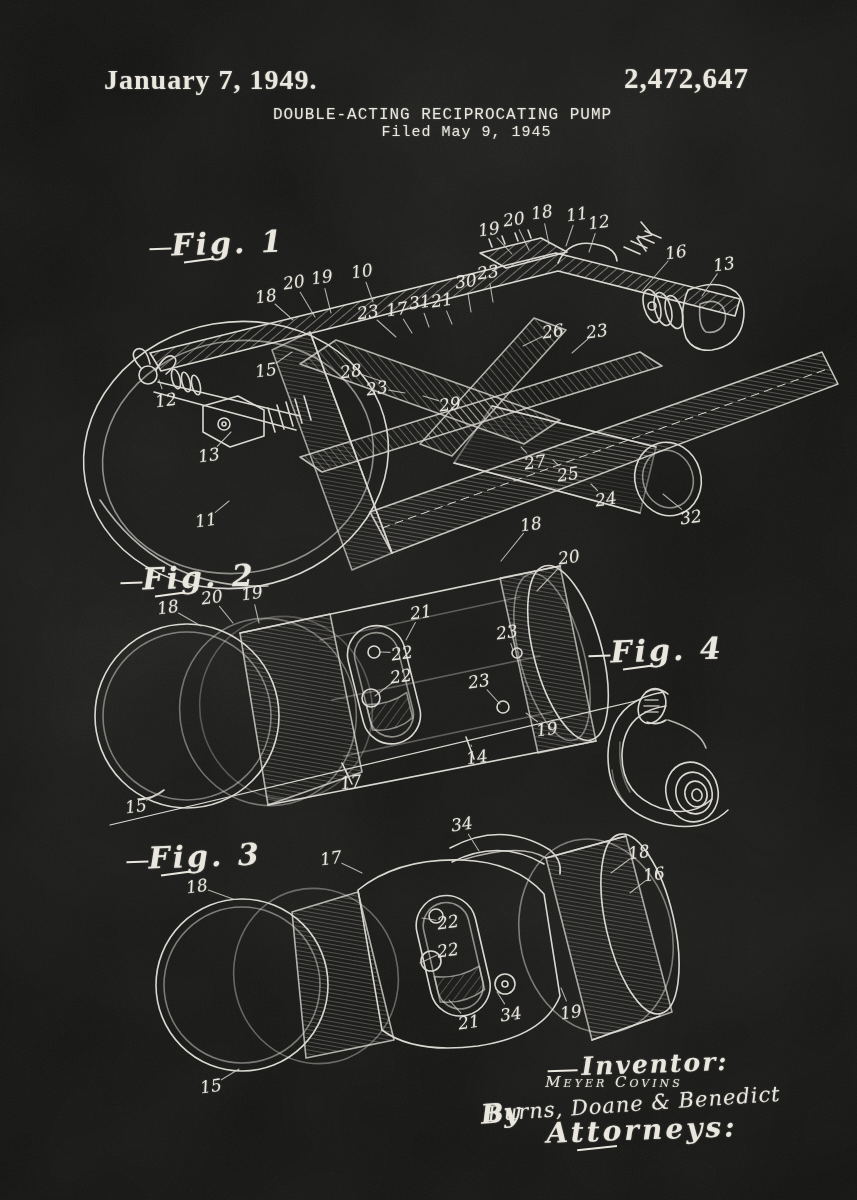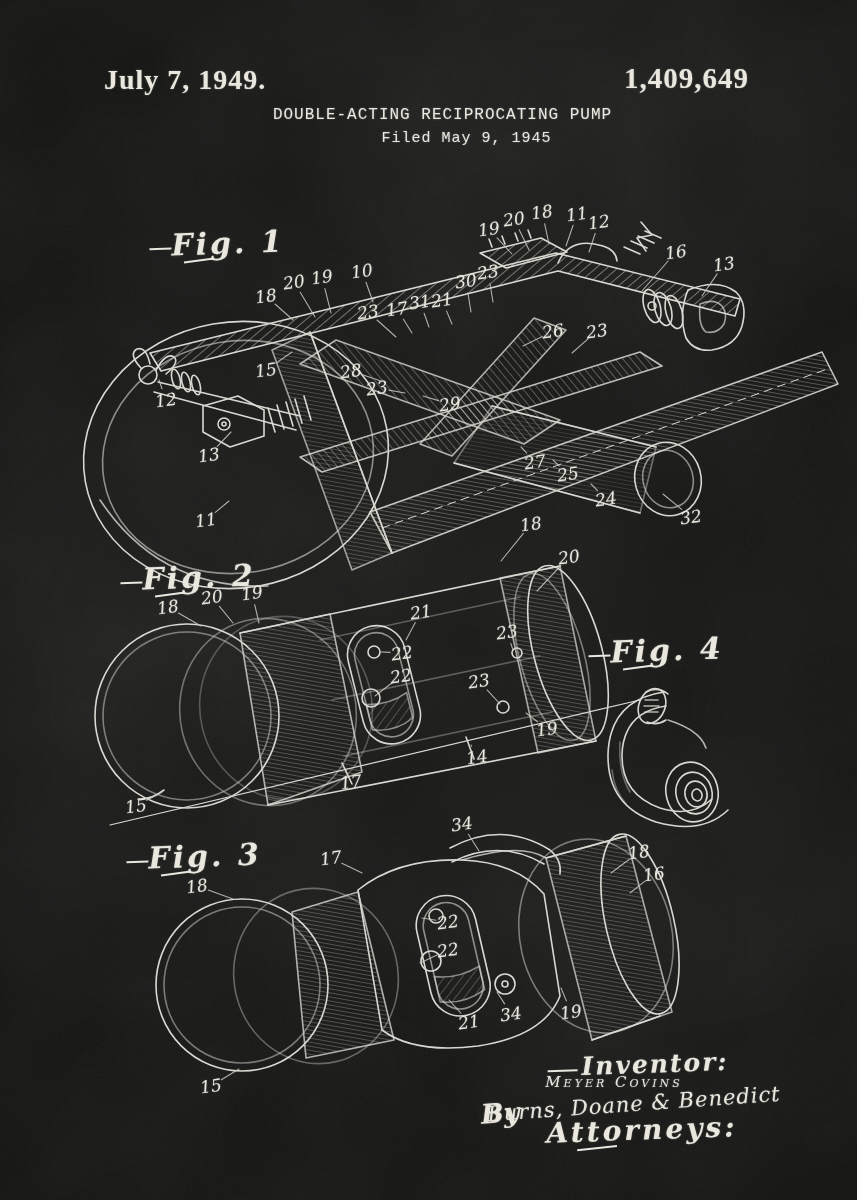--- a/index.html
+++ b/index.html
@@ -13,21 +13,21 @@
       radial-gradient(ellipse 1100px 1500px at 50% 48%, #171716, #0a0a09 92%);
     font-family:"Liberation Serif",serif;color:var(--chalk);
   }
   .txt{position:absolute;white-space:nowrap;color:var(--chalk);text-shadow:0 0 2px rgba(240,238,230,.35);}
   
   .h-date{left:104px;top:64px;font:bold 28px "Liberation Serif",serif;letter-spacing:1px;}
   .h-number{right:108px;top:62px;font:bold 29px "Liberation Serif",serif;letter-spacing:1px;}
   .h-center{left:0;right:0;text-align:center;padding-left:28px;}
   .h-name{top:72px;font:bold 20px "Liberation Sans",sans-serif;letter-spacing:2px;}
   .h-title{top:106px;font:16px "Liberation Mono",monospace;letter-spacing:1px;}
-  .h-filed{top:130px;font:15px "Liberation Mono",monospace;letter-spacing:1px;margin-left:48px;}
+  .h-filed{top:124px;font:15px "Liberation Mono",monospace;letter-spacing:1px;margin-left:48px;}
   
   .figlabel{transform:translate(-50%,-50%) rotate(-2deg);font:bold italic 30px "DejaVu Serif",serif;letter-spacing:3px;}
   .figlabel::before{content:"";position:absolute;left:-22px;top:56%;width:22px;height:2px;background:var(--chalk);}
   .figlabel::after{content:"";position:absolute;left:12px;bottom:0px;width:30px;height:2px;background:var(--chalk);transform:rotate(-6deg);}
   #figlabel1{left:228px;top:243px;}
   #figlabel2{left:199px;top:577px;}
   #figlabel3{left:205px;top:856px;}
   #figlabel4{left:667px;top:650px;}
   
   .ref{position:absolute;transform:translate(-50%,-50%) rotate(-8deg);
@@ -228,22 +228,22 @@
           <line x1="504.6" y1="1003.9" x2="497" y2="992"></line>
           <line x1="566.4" y1="1000.9" x2="561" y2="988"></line>
           <line x1="221.3" y1="1079.8" x2="239" y2="1069"></line>
         </g>
     </g>
 
     <rect width="857" height="1200" filter="url(#smudge)"></rect>
     <rect width="857" height="1200" filter="url(#noise)"></rect>
   </svg>
 
-  <div class="txt h-date">July 7, 1949.</div>
-  <div class="txt h-number">1,409,649</div>
+  <div class="txt h-date">January 7, 1949.</div>
+  <div class="txt h-number">2,472,647</div>
   <div class="txt h-center h-title">DOUBLE-ACTING RECIPROCATING PUMP</div>
   <div class="txt h-center h-filed">Filed May 9, 1945</div>
 
   <div class="txt figlabel" id="figlabel1">Fig. 1</div>
   <div class="txt figlabel" id="figlabel2">Fig. 2</div>
   <div class="txt figlabel" id="figlabel3">Fig. 3</div>
   <div class="txt figlabel" id="figlabel4">Fig. 4</div>
 
   <div id="ref-layer">
       <span class="ref" style="left: 266px; top: 296px;">18</span>

